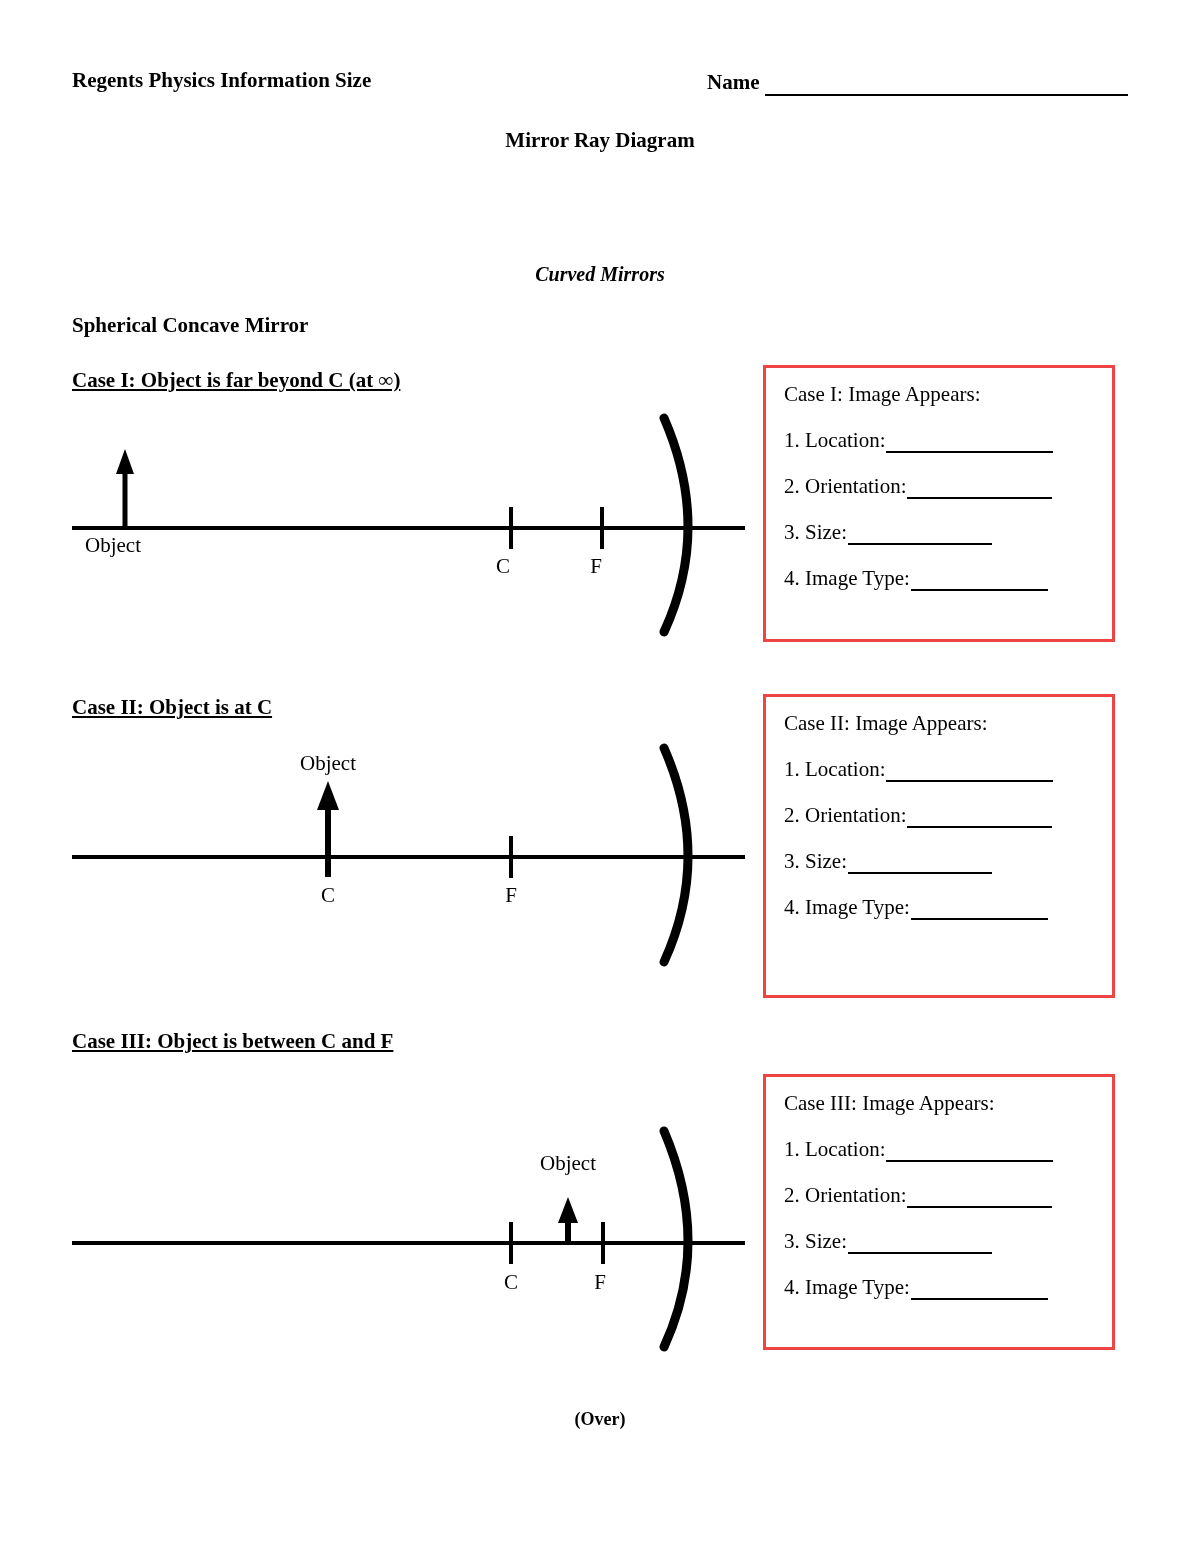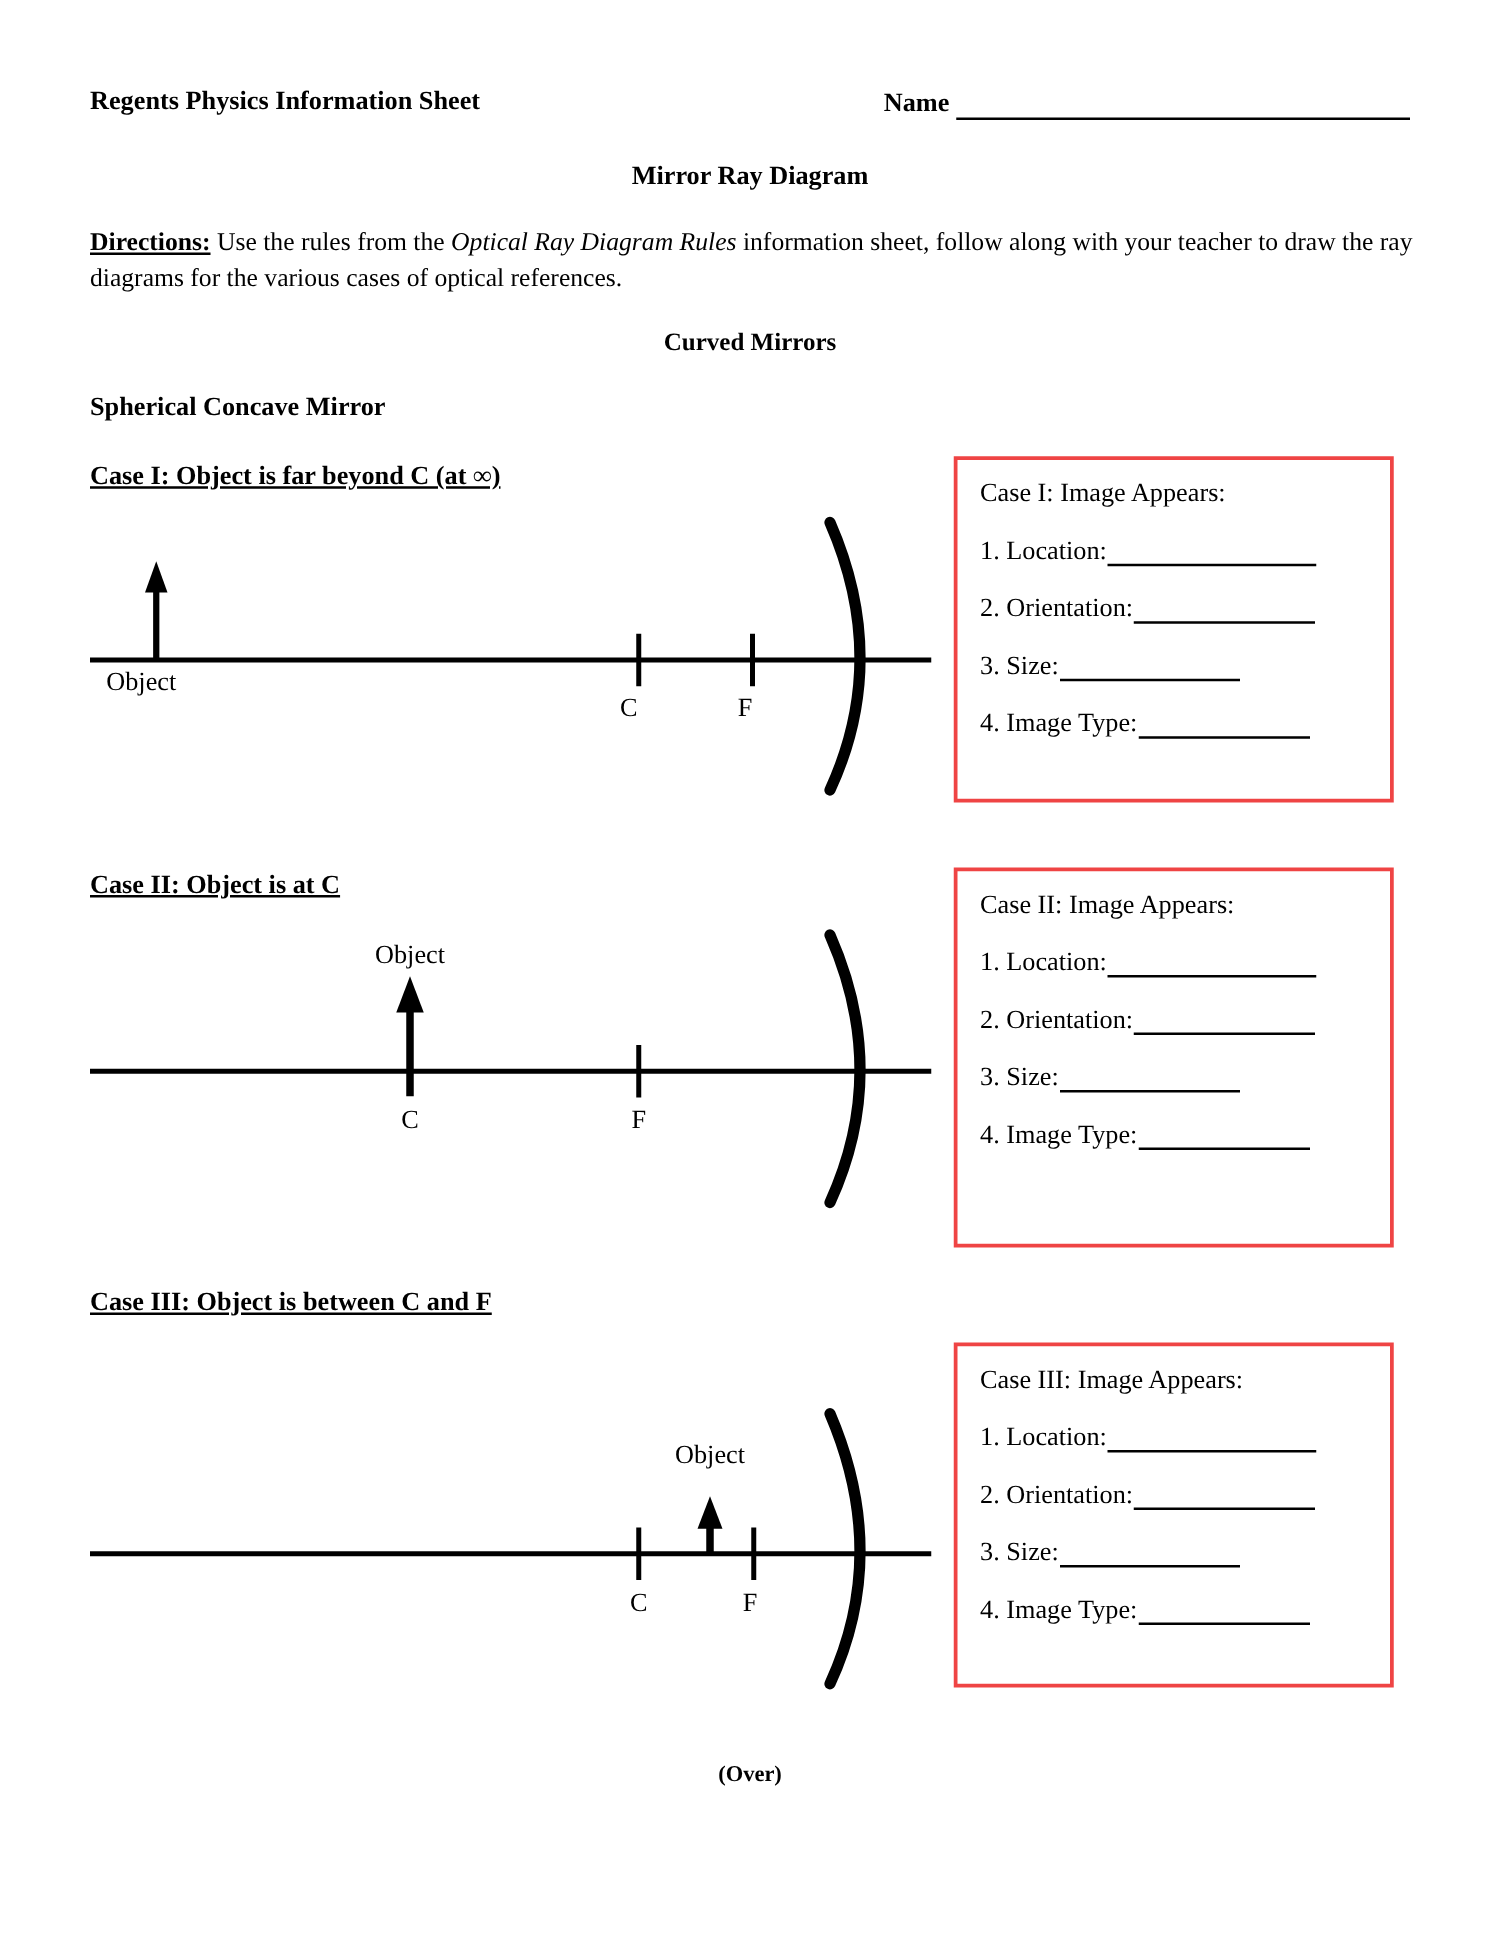--- a/index.html
+++ b/index.html
@@ -73,20 +73,21 @@
   }
 
   .curved-heading {
     position: absolute;
     left: 0;
     top: 263px;
     width: 1200px;
     text-align: center;
     font-size: 20px;
     font-weight: bold;
+    font-style: italic;
   }
 
   .sec-heading {
     position: absolute;
     left: 72px;
     top: 313px;
     font-size: 21px;
     font-weight: bold;
     white-space: nowrap;
   }
@@ -164,33 +165,27 @@
     text-align: center;
     font-size: 18px;
     font-weight: bold;
   }
 </style>
 </head>
 <body>
 
 <div class="page">
 
-  <div class="hdr-title">Regents Physics Information Sheet</div>
+  <div class="hdr-title">Regents Physics Information Size</div>
 
   <div class="name-label">Name</div>
   <div class="name-rule"></div>
 
   <div class="doc-title">Mirror Ray Diagram</div>
 
-  <div class="directions">
-    <span class="lead">Directions:</span>
-    <span>Use the rules from the</span>
-    <span class="ital">Optical Ray Diagram Rules</span>
-    <span>information sheet, follow along with your teacher to draw the ray diagrams for the various cases of optical references.</span>
-  </div>
 
   <div class="curved-heading">Curved Mirrors</div>
 
   <div class="sec-heading">Spherical Concave Mirror</div>
 
   <div class="case-heading c1">Case I: Object is far beyond C (at ∞)</div>
 
   <svg class="diagram d1" width="760" height="255" viewBox="0 0 760 255">
 
     <line x1="72" y1="133" x2="745" y2="133" stroke="#000" stroke-width="4"></line>

